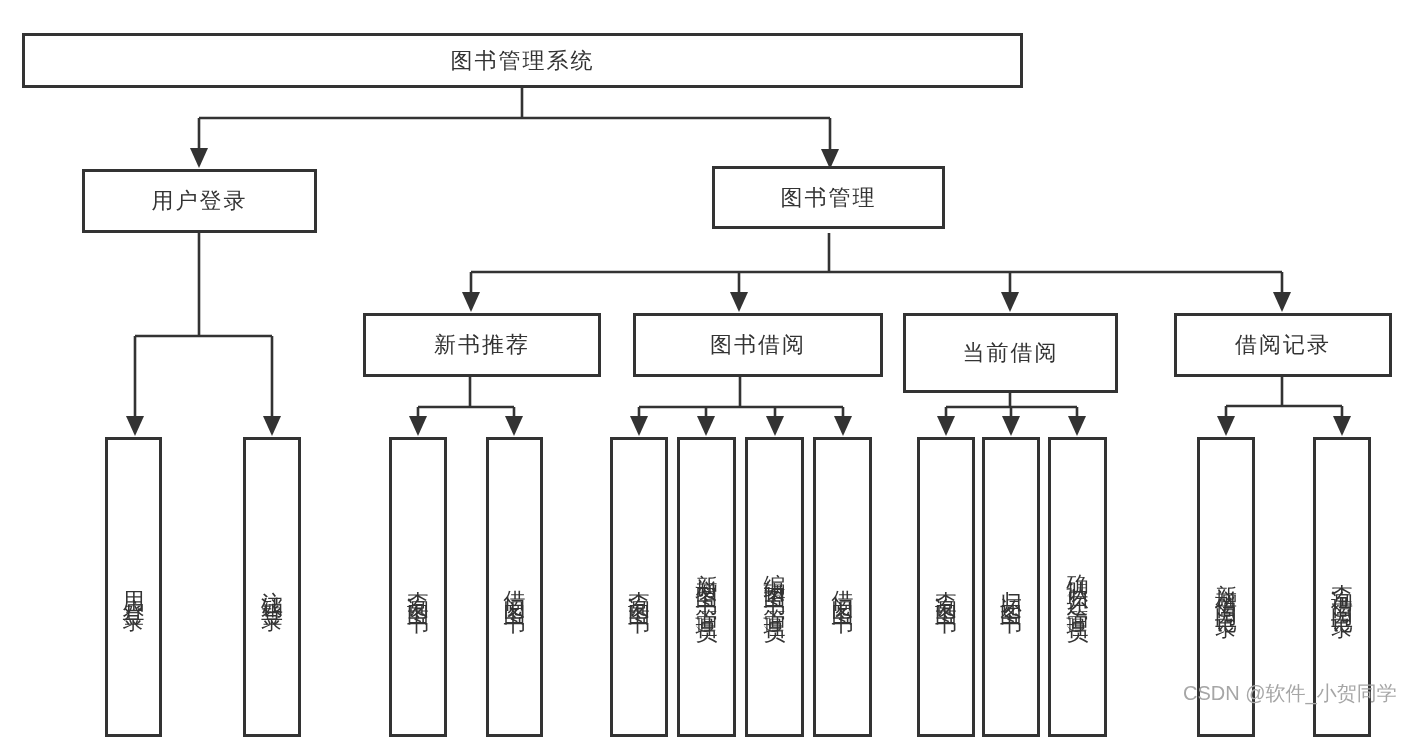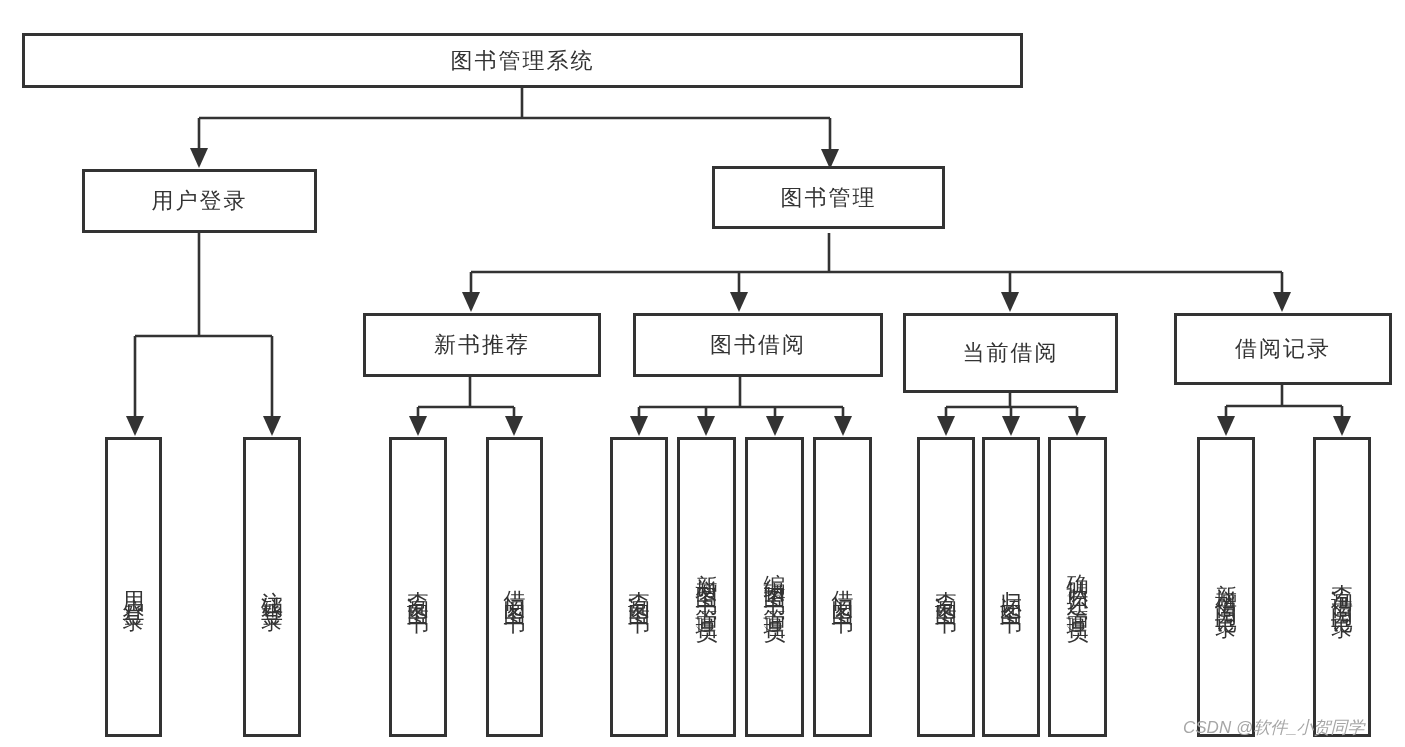--- a/index.html
+++ b/index.html
@@ -41,26 +41,25 @@
     text-orientation: mixed;
     font-size: 22px;
     letter-spacing: 7px;
     line-height: 1;
     white-space: nowrap;
   }
 
   .watermark {
     position: absolute;
     left: 1183px;
-    top: 716px;
-    font-size: 17px;
+    top: 680px;
+    font-size: 20px;
     color: var(--watermark, #a6a6a6);
     white-space: nowrap;
     z-index: 3;
-    font-style: italic;
   }
 </style>
 </head>
 <body>
 
 <div class="stage">
 
   <svg class="wires" width="1405" height="747">
     <g>
 
@@ -114,21 +113,21 @@
 
   <div class="box" style="left:363px; top:313px; width:238px; height:64px;">
     <span class="hlabel">新书推荐</span>
   </div>
   <div class="box" style="left:633px; top:313px; width:250px; height:64px;">
     <span class="hlabel">图书借阅</span>
   </div>
   <div class="box" style="left:903px; top:313px; width:215px; height:80px;">
     <span class="hlabel">当前借阅</span>
   </div>
-  <div class="box" style="left:1174px; top:313px; width:218px; height:72px;font-family:Liberation Serif, serif;">
+  <div class="box" style="left:1174px; top:313px; width:218px; height:64px;font-family:Liberation Serif, serif;">
     <span class="hlabel">借阅记录</span>
   </div>
 
   <div class="box leaf" style="left:105px; top:437px; width:57px; height:300px;">
     <span class="vlabel">用户登录</span>
   </div>
   <div class="box leaf" style="left:243px; top:437px; width:58px; height:300px;">
     <span class="vlabel">注销登录</span>
   </div>
 

